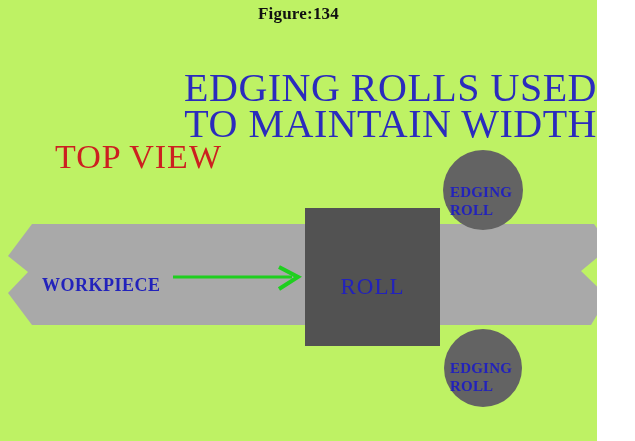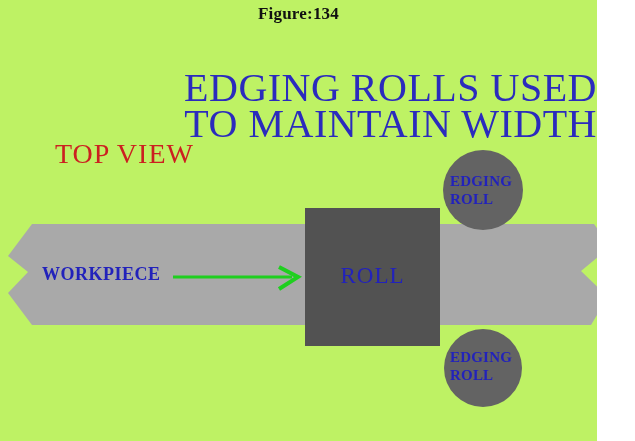--- a/index.html
+++ b/index.html
@@ -19,25 +19,25 @@
   .main-title{
     position:absolute;left:0;top:30px;width:100%;
     text-align:right;
     font-size:40px;line-height:36px;
     color:#2b2bbd;
     letter-spacing:0.5px;
     margin-top:40px;
   }
   .top-view{
     position:absolute;left:55px;top:138px;
-    font-size:28px;color:#cc2020;
+    font-size:34px;color:#cc2020;
     letter-spacing:1px;
   }
   .diagram-svg{position:absolute;left:0;top:0;}
-  .lbl{position:absolute;color:#2222bb;}
+  .lbl{position:absolute;color:#2222bb;margin-top:11px;}
   .lbl-workpiece{left:42px;top:264px;font-size:18px;font-weight:bold;letter-spacing:0.5px;}
   .lbl-feed{left:170px;top:258px;font-size:12px;font-weight:bold;letter-spacing:0.6px;}
   .lbl-roll{left:305px;top:263px;width:135px;text-align:center;font-size:23px;letter-spacing:1px;}
   .lbl-edging{font-size:15px;font-weight:bold;line-height:18px;letter-spacing:0.2px;}
   .lbl-edging-top{left:450px;top:172px;}
   .lbl-edging-bottom{left:450px;top:348px;}
 </style>
 </head>
 <body>
 

